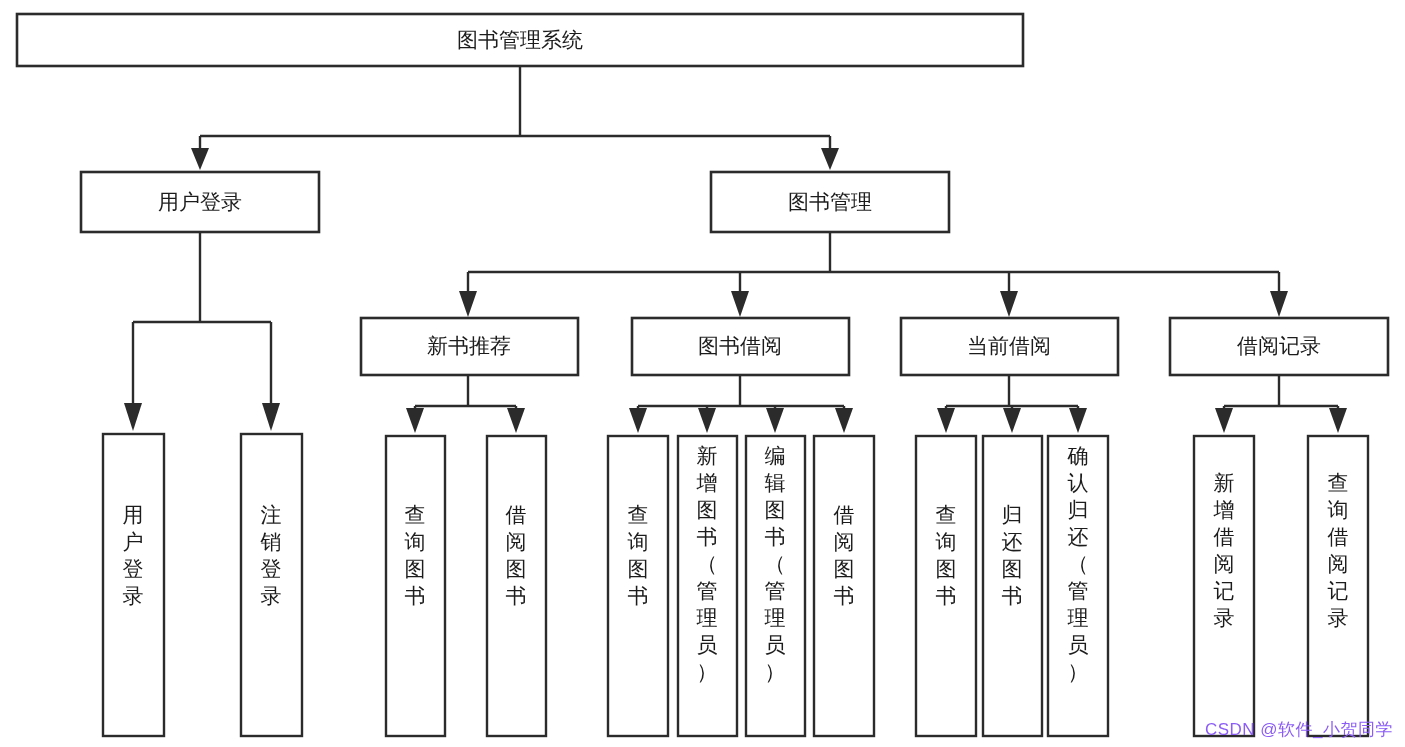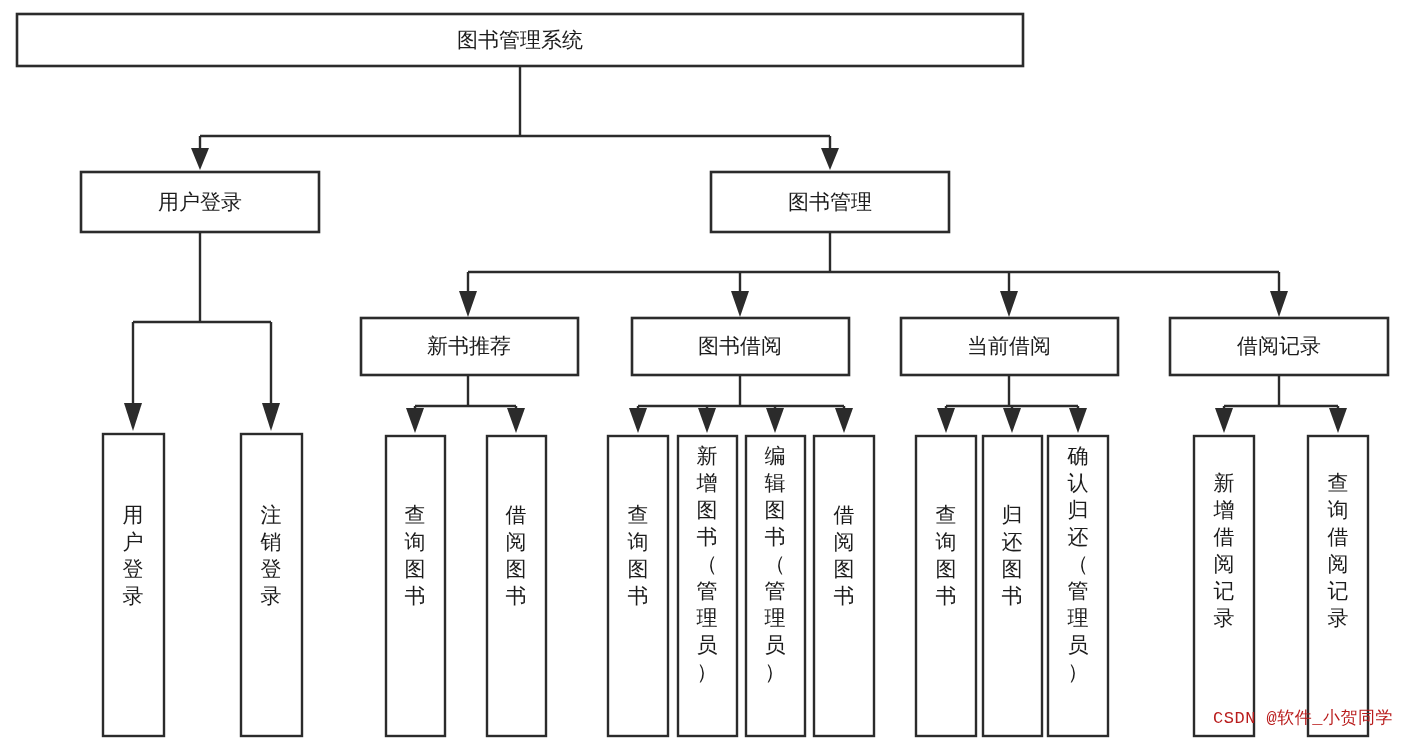--- a/index.html
+++ b/index.html
@@ -57,24 +57,24 @@
   }
   .node-label-v {
     font-family: "Liberation Sans", "DejaVu Sans", sans-serif;
     font-size: 21px;
     fill: #1c1c1c;
     text-anchor: middle;
   }
   .watermark-text {
     position: absolute;
     right: 12px;
-    bottom: 18px;
-    font-family: Liberation Mono, monospace;
+    bottom: 6px;
+    font-family: Liberation Sans, sans-serif;
     font-size: 17px;
-    color: #b91c1c;
+    color: #8b5cf6;
     letter-spacing: 0.5px;
     white-space: nowrap;
     user-select: none;
   }
 </style>
 </head>
 <body>
 
 <div id="diagram-root">
 

